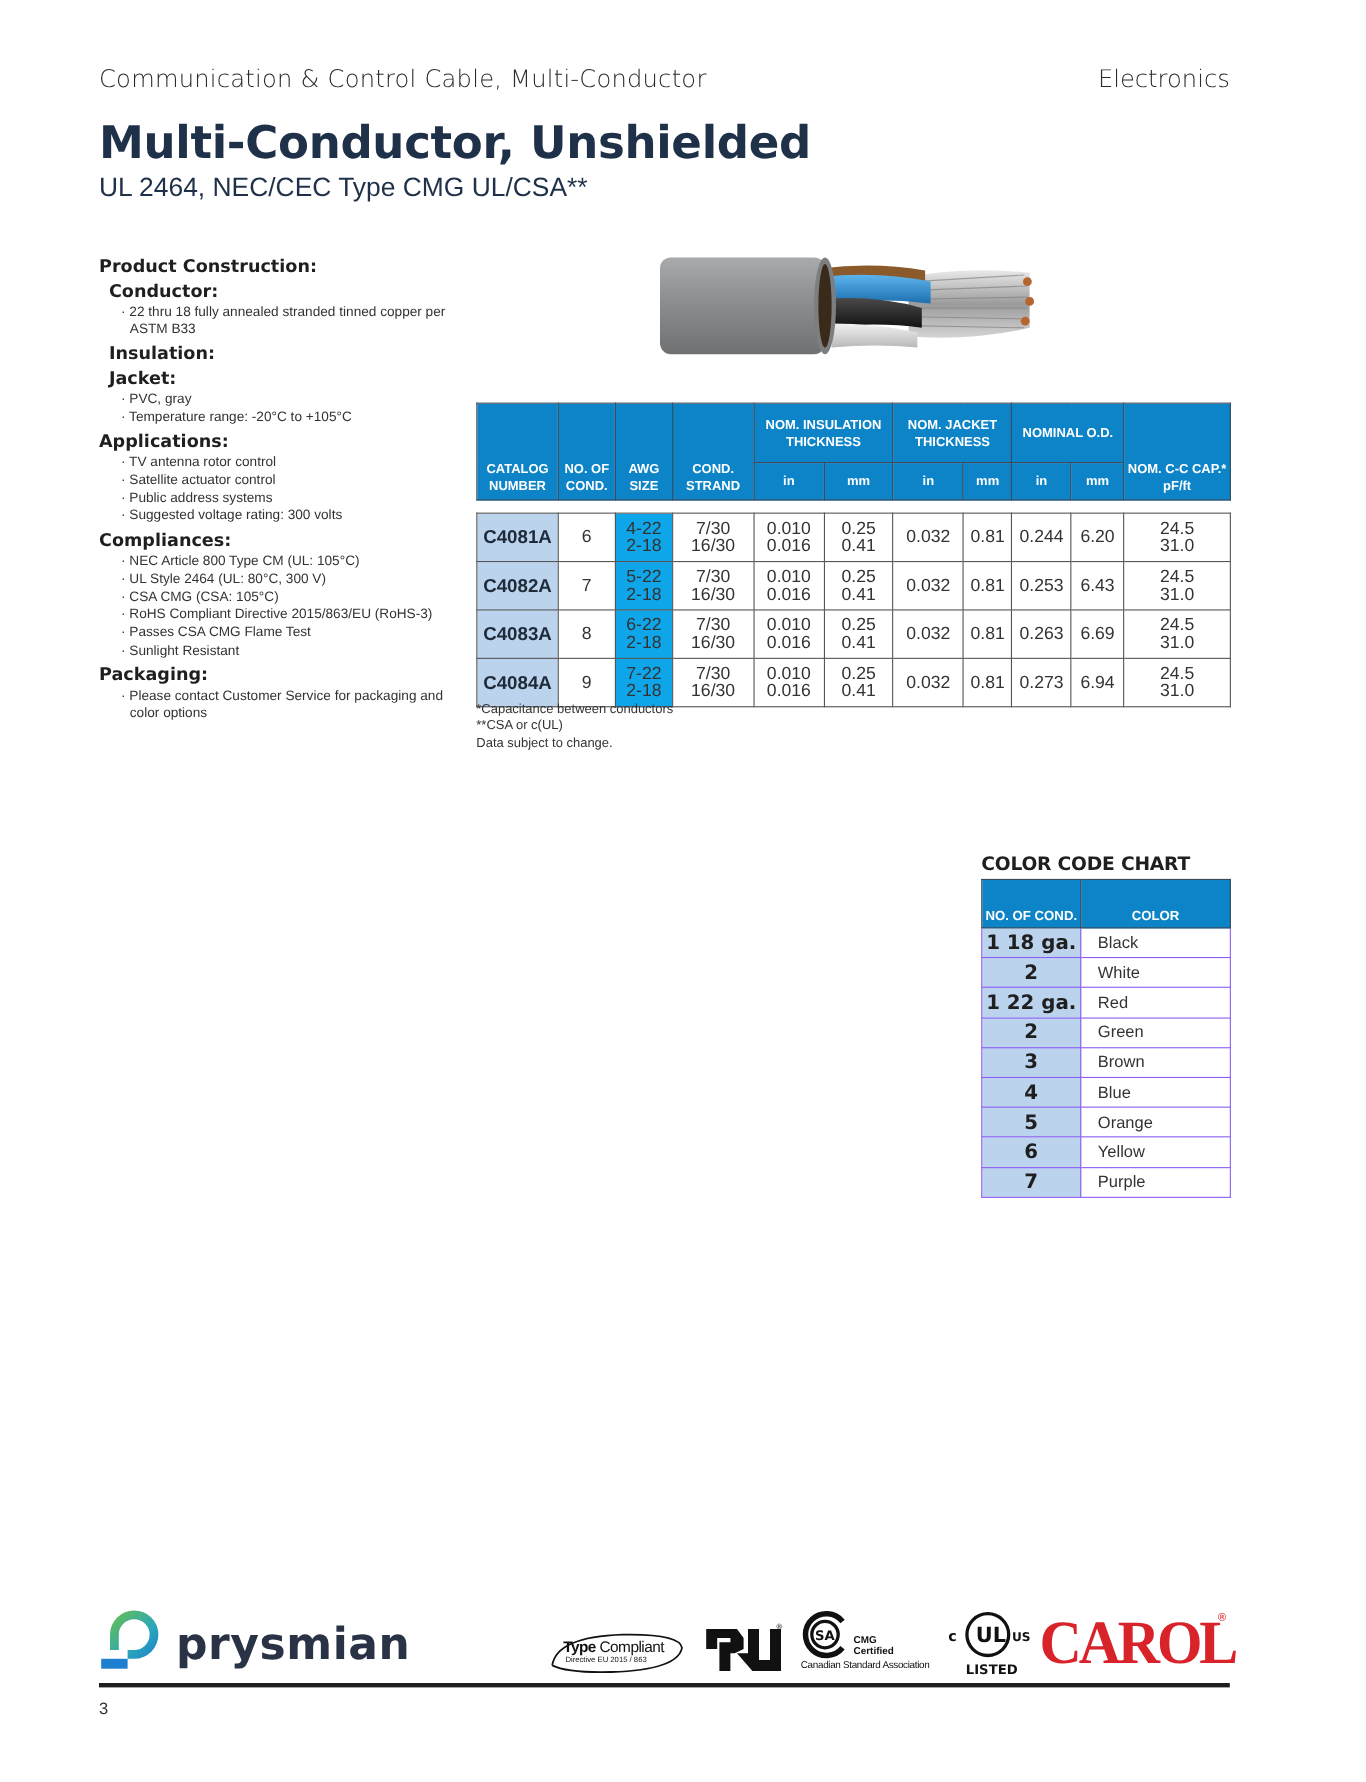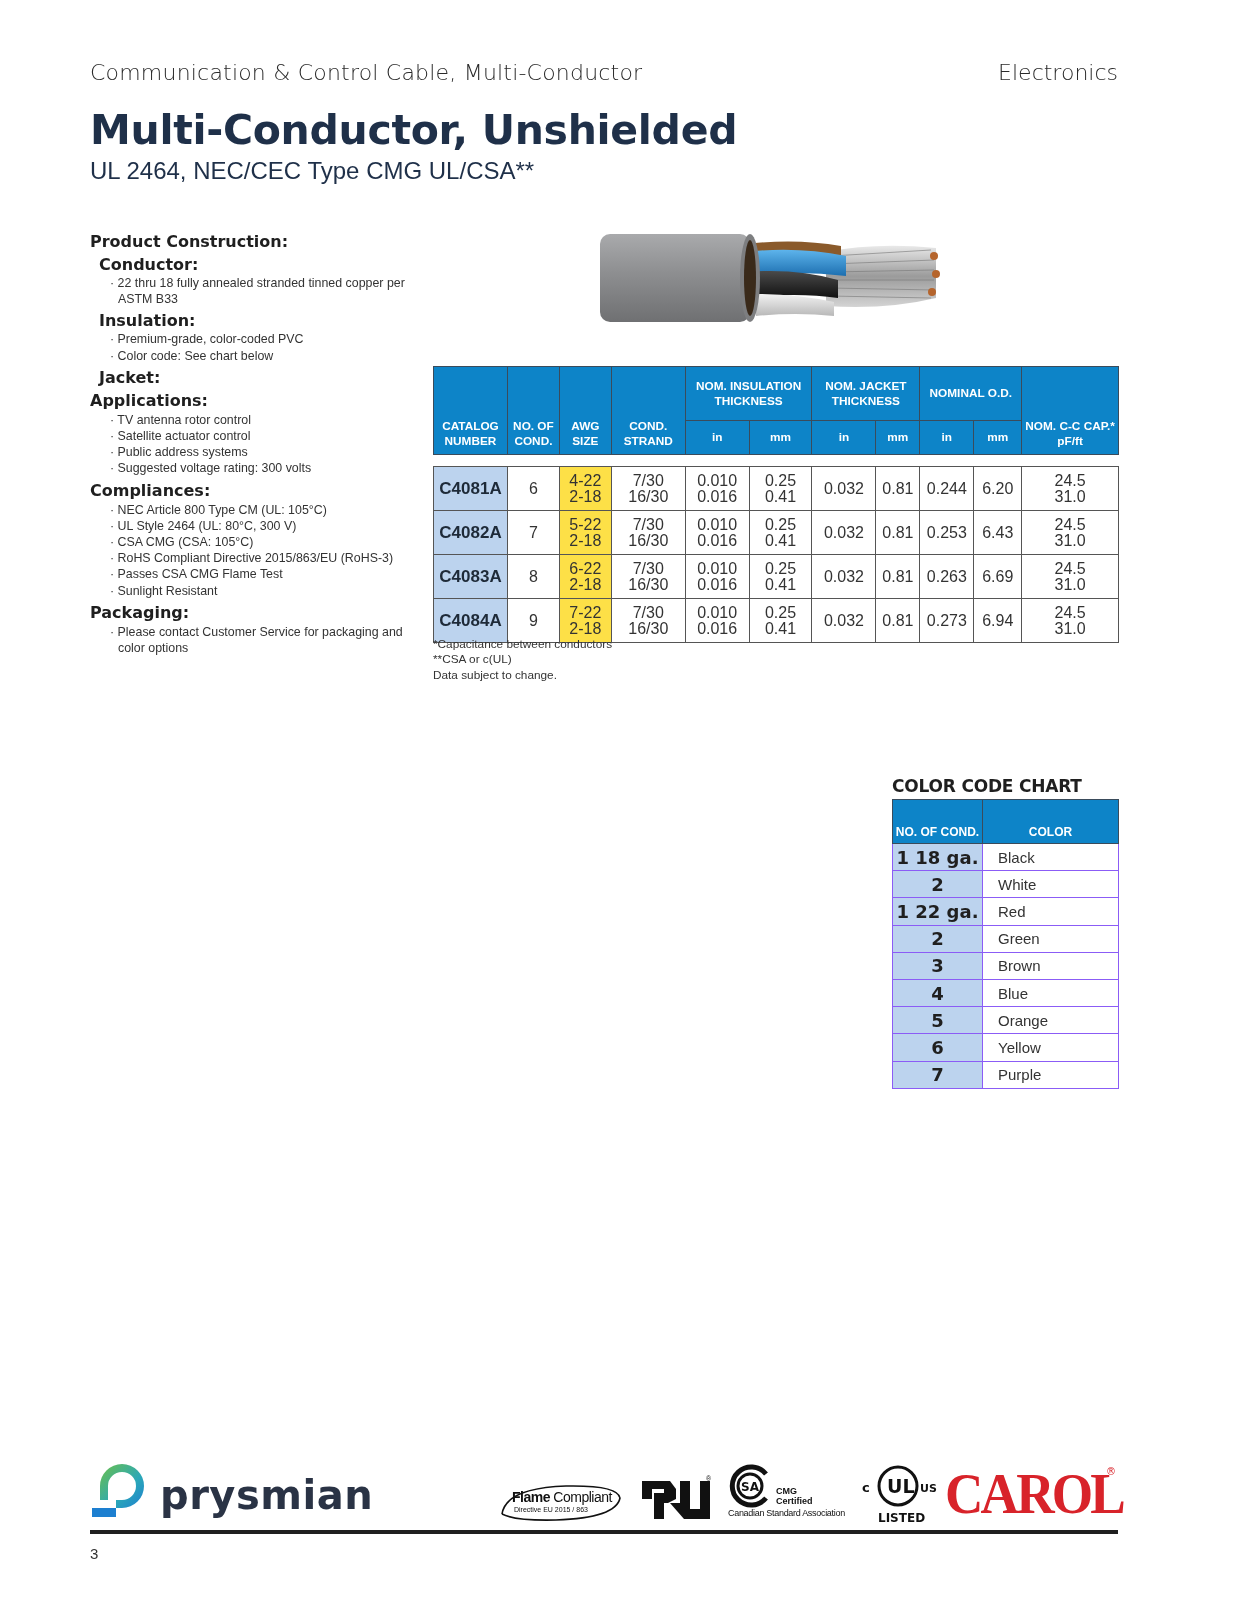--- a/index.html
+++ b/index.html
@@ -24,21 +24,21 @@
 
   
   .cable { left: 596px; top: 228px; width: 360px; height: 100px; }
 
   
   .spec-table { left: 433px; top: 366px; width: 686px; border-collapse: collapse; font-family: "Liberation Sans", sans-serif; }
   .spec-table th { background: #0d84c8; color: #fff; font-size: 11.8px; font-weight: bold; border: 1px solid #3a4b5b; text-align: center; line-height: 15px; padding: 2px 2px; }
   .spec-table th.tall { vertical-align: bottom; padding-bottom: 5px; }
   .spec-table td { border: 1px solid #555; text-align: center; font-size: 16px; color: #333; line-height: 15.5px; height: 44px; padding: 0 2px; }
   .spec-table td.cat { background: #bcd3ee; font-weight: bold; font-size: 17px; color: #1e2a38; }
-  .spec-table td.awg { background: #fde047; }
+  .spec-table td.awg { background: #0ea5e9; }
   .spec-table tr.gap td { height: 12px; border: none; background: transparent; }
 
   .notes { left: 433px; top: 637px; font-size: 11.8px; line-height: 15.3px; color: #333; font-family: "Liberation Sans", sans-serif; }
 
   
   .cc-title { left: 892px; top: 776px; font-size: 17px; font-weight: bold; color: #1f1f1f; letter-spacing: -0.2px; }
   .cc-table { left: 892px; top: 799px; width: 227px; border-collapse: collapse; font-family: "Liberation Sans", sans-serif; }
   .cc-table th { background: #0d84c8; color: #fff; font-size: 12px; font-weight: bold; border: 1px solid #3a4b5b; line-height: 15px; height: 44px; vertical-align: bottom; padding-bottom: 3px; }
   .cc-table td { border: 1px solid #8b5cf6; height: 27.2px; font-size: 15px; }
   .cc-table td.num { background: #bcd3ee; font-weight: bold; font-size: 18px; text-align: center; color: #1f1f1f; width: 90px; font-family: "DejaVu Sans", sans-serif; }
@@ -68,26 +68,26 @@
 
 <div class="abs specs">
   <div class="spec-h1">Product Construction:</div>
 
   <div class="spec-h2">Conductor:</div>
   <ul class="spec-list sub">
     <li>22 thru 18 fully annealed stranded tinned copper per ASTM B33</li>
   </ul>
 
   <div class="spec-h2">Insulation:</div>
+
+  <div class="spec-h2">Jacket:</div>
   <ul class="spec-list sub">
-    <li>Premium-grade, color-coded PVC</li>
-    <li>Color code: See chart below</li>
+    <li>PVC, gray</li>
+    <li>Temperature range: -20°C to +105°C</li>
   </ul>
-
-  <div class="spec-h2">Jacket:</div>
 
   <div class="spec-h1">Applications:</div>
   <ul class="spec-list">
     <li>TV antenna rotor control</li>
     <li>Satellite actuator control</li>
     <li>Public address systems</li>
     <li>Suggested voltage rating: 300 volts</li>
   </ul>
 
   <div class="spec-h1">Compliances:</div>
@@ -377,21 +377,21 @@
     <rect x="2" y="48" width="24" height="9" fill="#1d7fd0"></rect>
   </svg>
   <span class="prysmian-word">prysmian</span>
 </div>
 
 <div class="abs rohs">
   <svg width="128" height="44" viewBox="0 0 128 44">
     <path d="M6 34 Q10 8 70 6 Q122 5 124 18 Q120 38 60 40 Q20 41 6 34" fill="none" stroke="#111" stroke-width="1.6"></path>
   </svg>
   <div style="position:absolute;left:16px;top:9px;font-family:'Liberation Sans',sans-serif;font-size:14px;color:#111;letter-spacing:-0.5px;white-space:nowrap;">
-    <b>Flame</b>
+    <b>Type</b>
     <span>Compliant</span>
   </div>
   <div style="position:absolute;left:18px;top:26px;font-family:'Liberation Sans',sans-serif;font-size:7px;color:#111;white-space:nowrap;">Directive EU 2015 / 863</div>
 </div>
 
 <div class="abs ul-ru">
   <svg width="72" height="50" viewBox="0 0 72 50">
     <path d="M2 6 L30 6 L36 14 L36 24 L28 28 L24 28 L24 44 L14 44 L14 18 L24 18 L24 14 L12 14 L12 24 L2 24 Z" fill="#111"></path>
     <path d="M30 28 L40 28 L40 6 L50 6 L50 34 L60 34 L60 6 L70 6 L70 44 L44 44 Z" fill="#111"></path>
     <text x="66" y="6" font-size="7" fill="#111" font-family="Liberation Sans, sans-serif">®</text>

